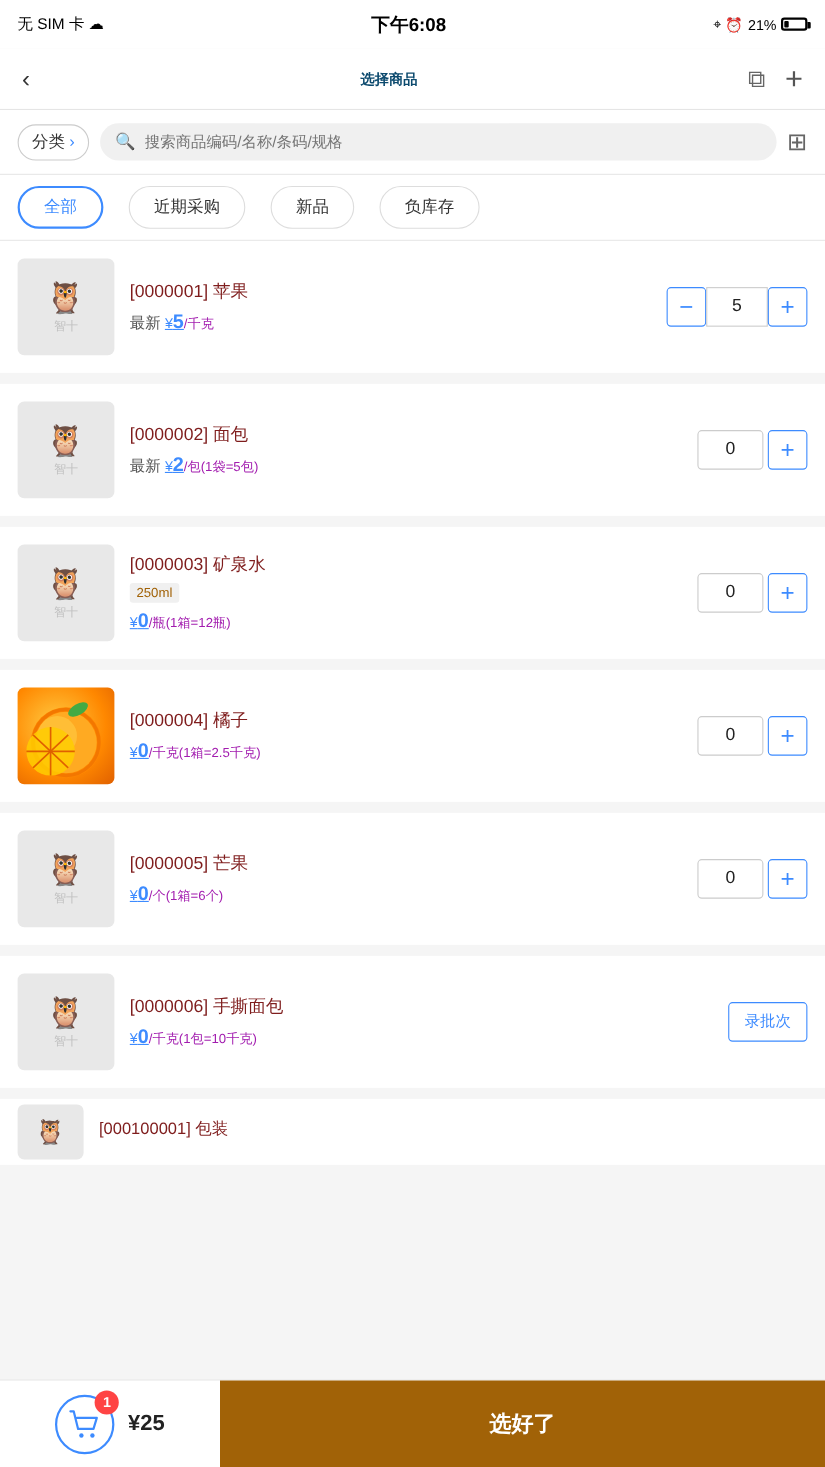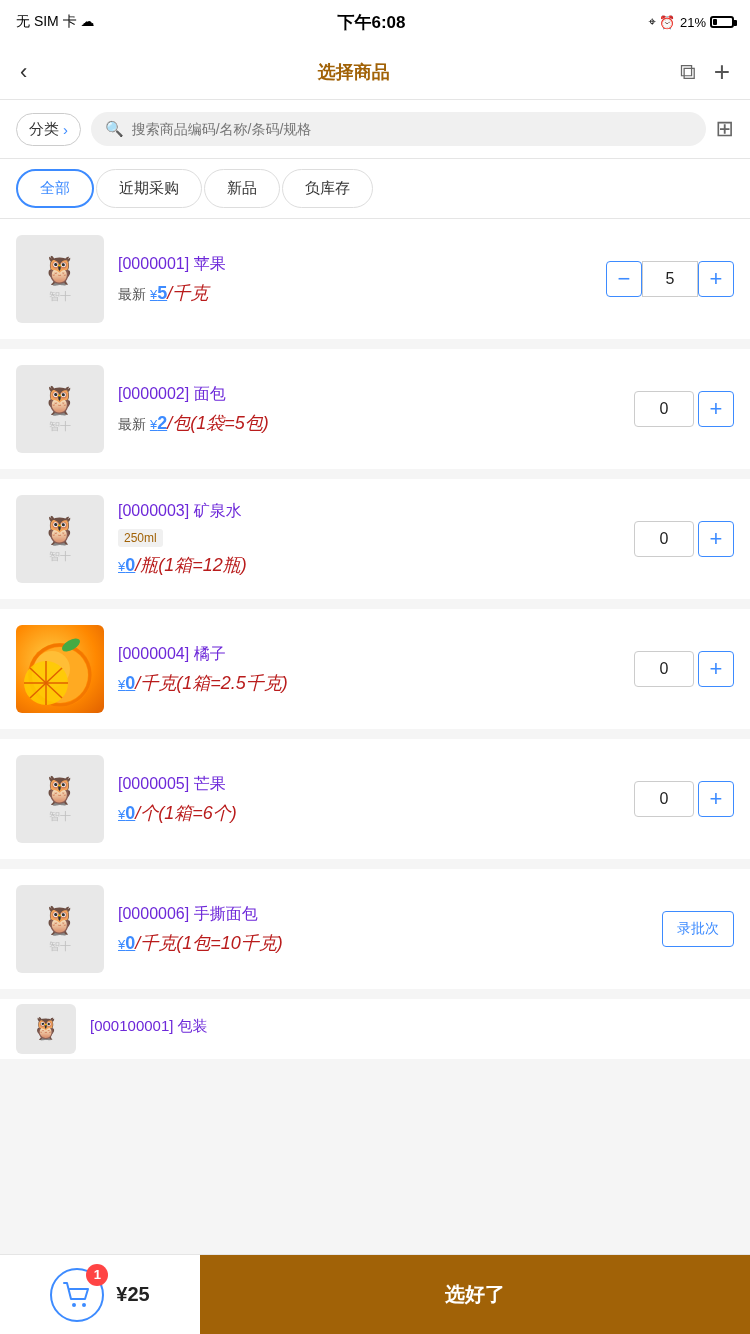--- a/index.html
+++ b/index.html
@@ -35,21 +35,21 @@
     .nav-bar {
       background: #fff;
       height: 56px;
       display: flex;
       align-items: center;
       justify-content: space-between;
       padding: 0 20px;
       border-bottom: 1px solid #e5e5e5;
     }
     .nav-back { font-size: 22px; color: #333; cursor: pointer; }
-    .nav-title { font-size: 18px; font-weight: 600; color: #a16207; }
+    .nav-title { font-size: 13px; font-weight: 600; color: #0c4a6e; }
     .nav-actions { display: flex; align-items: center; gap: 18px; }
     .nav-filter { font-size: 22px; color: #666; cursor: pointer; }
     .nav-add { font-size: 26px; color: #555; cursor: pointer; font-weight: 300; }
 
     
     .filter-bar {
       background: #fff;
       padding: 12px 16px;
       display: flex;
       align-items: center;
@@ -75,21 +75,21 @@
       border: none; background: transparent;
       font-size: 14px; color: #999; width: 100%; outline: none;
     }
     .scan-btn { font-size: 22px; color: #666; cursor: pointer; }
 
     
     .tabs-bar {
       background: #fff;
       display: flex;
       padding: 10px 16px;
-      gap: 2px;
+      gap: 23px;
       border-bottom: 1px solid #e5e5e5;
     }
     .tab-item {
       padding: 8px 22px;
       border-radius: 22px;
       font-size: 15px;
       cursor: pointer;
       border: 1px solid #ddd;
       background: #fff;
       color: #333;
@@ -119,27 +119,27 @@
       flex-shrink: 0;
       display: flex; align-items: center; justify-content: center;
       overflow: hidden;
     }
     .thumb-placeholder {
       display: flex; flex-direction: column; align-items: center; justify-content: center;
       color: #c0c0c0; font-size: 30px;
     }
     .thumb-label { font-size: 11px; color: #c0c0c0; margin-top: 2px; }
     .product-info { flex: 1; }
-    .product-name { font-size: 16px; color: #6d28d9; font-weight: 500; margin-bottom: 6px; }
+    .product-name { font-size: 16px; color: #7f1d1d; font-weight: 500; margin-bottom: 6px; }
     .product-spec { font-size: 12px; color: #a16207; background: #f0f0f0; display: inline-block; padding: 2px 6px; border-radius: 3px; margin-bottom: 4px; }
     .product-price { font-size: 14px; color: #555; }
     .price-label { color: #555; }
     .price-currency { color: #3d8bff; font-size: 13px; text-decoration: underline; }
     .price-value { color: #3d8bff; font-size: 18px; font-weight: 600; text-decoration: underline; }
-    .price-unit { color: #b91c1c; font-size: 18px; font-style: italic; }
+    .price-unit { color: #a21caf; font-size: 12px; }
     .quantity-ctrl {
       display: flex; align-items: center; gap: 0;
       flex-shrink: 0;
     }
     .qty-btn {
       width: 36px; height: 36px;
       border: 1px solid #3d8bff;
       background: #fff;
       color: #3d8bff;
       font-size: 22px;

